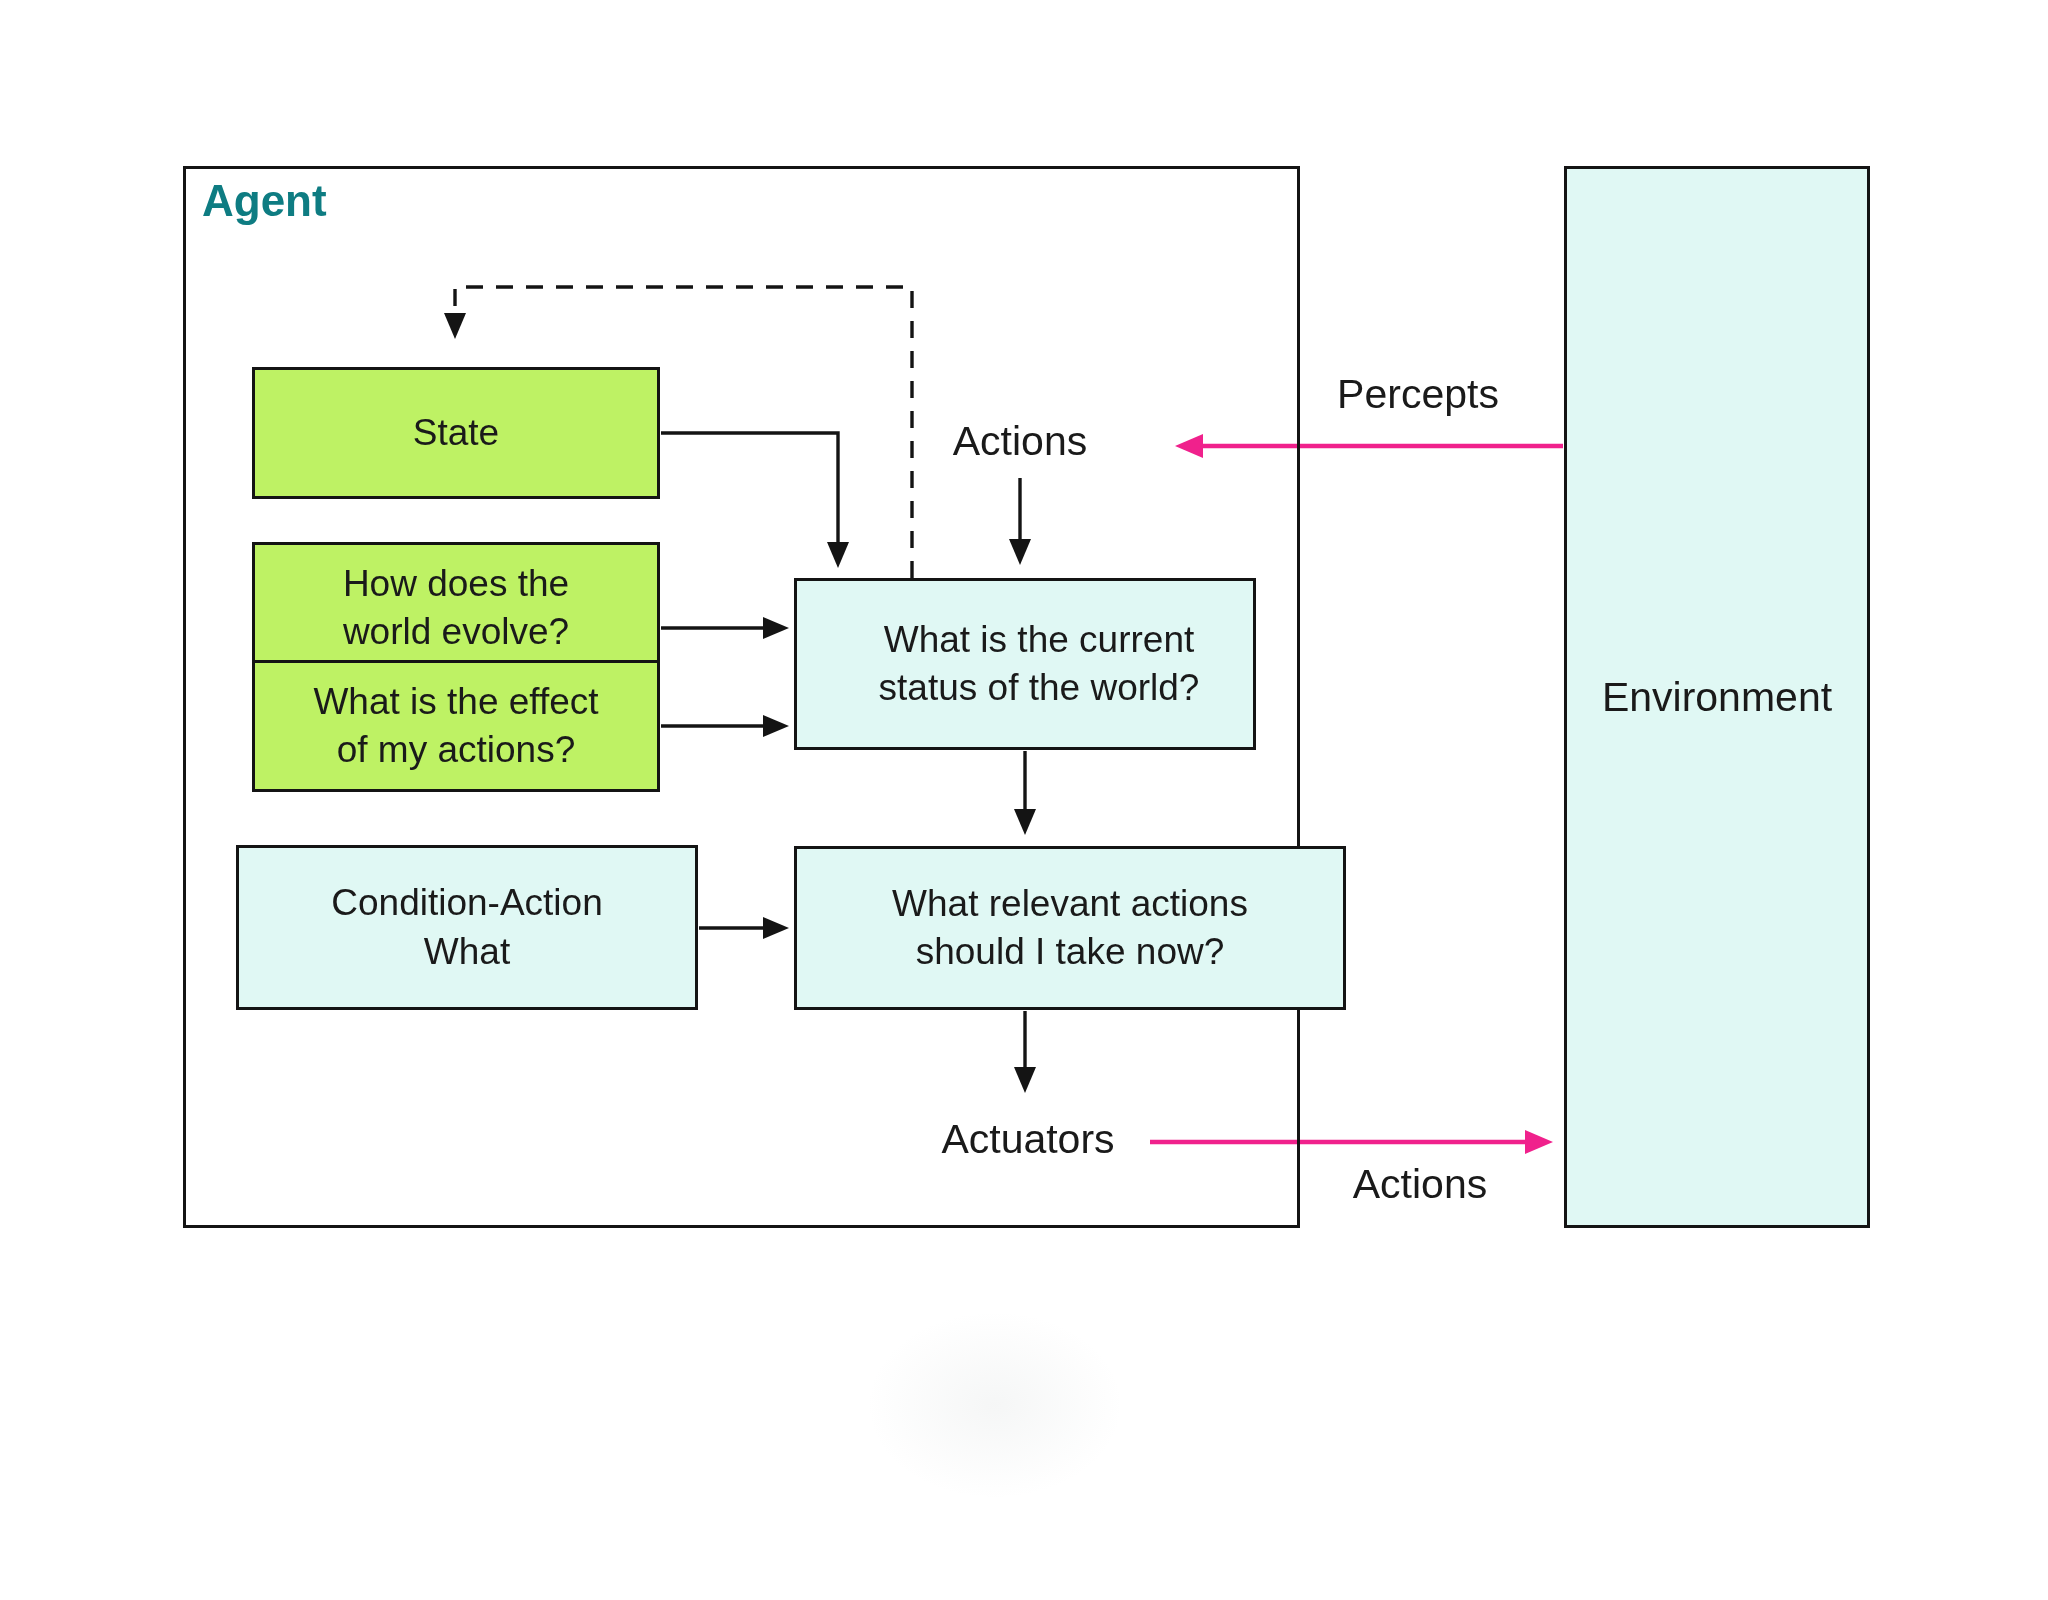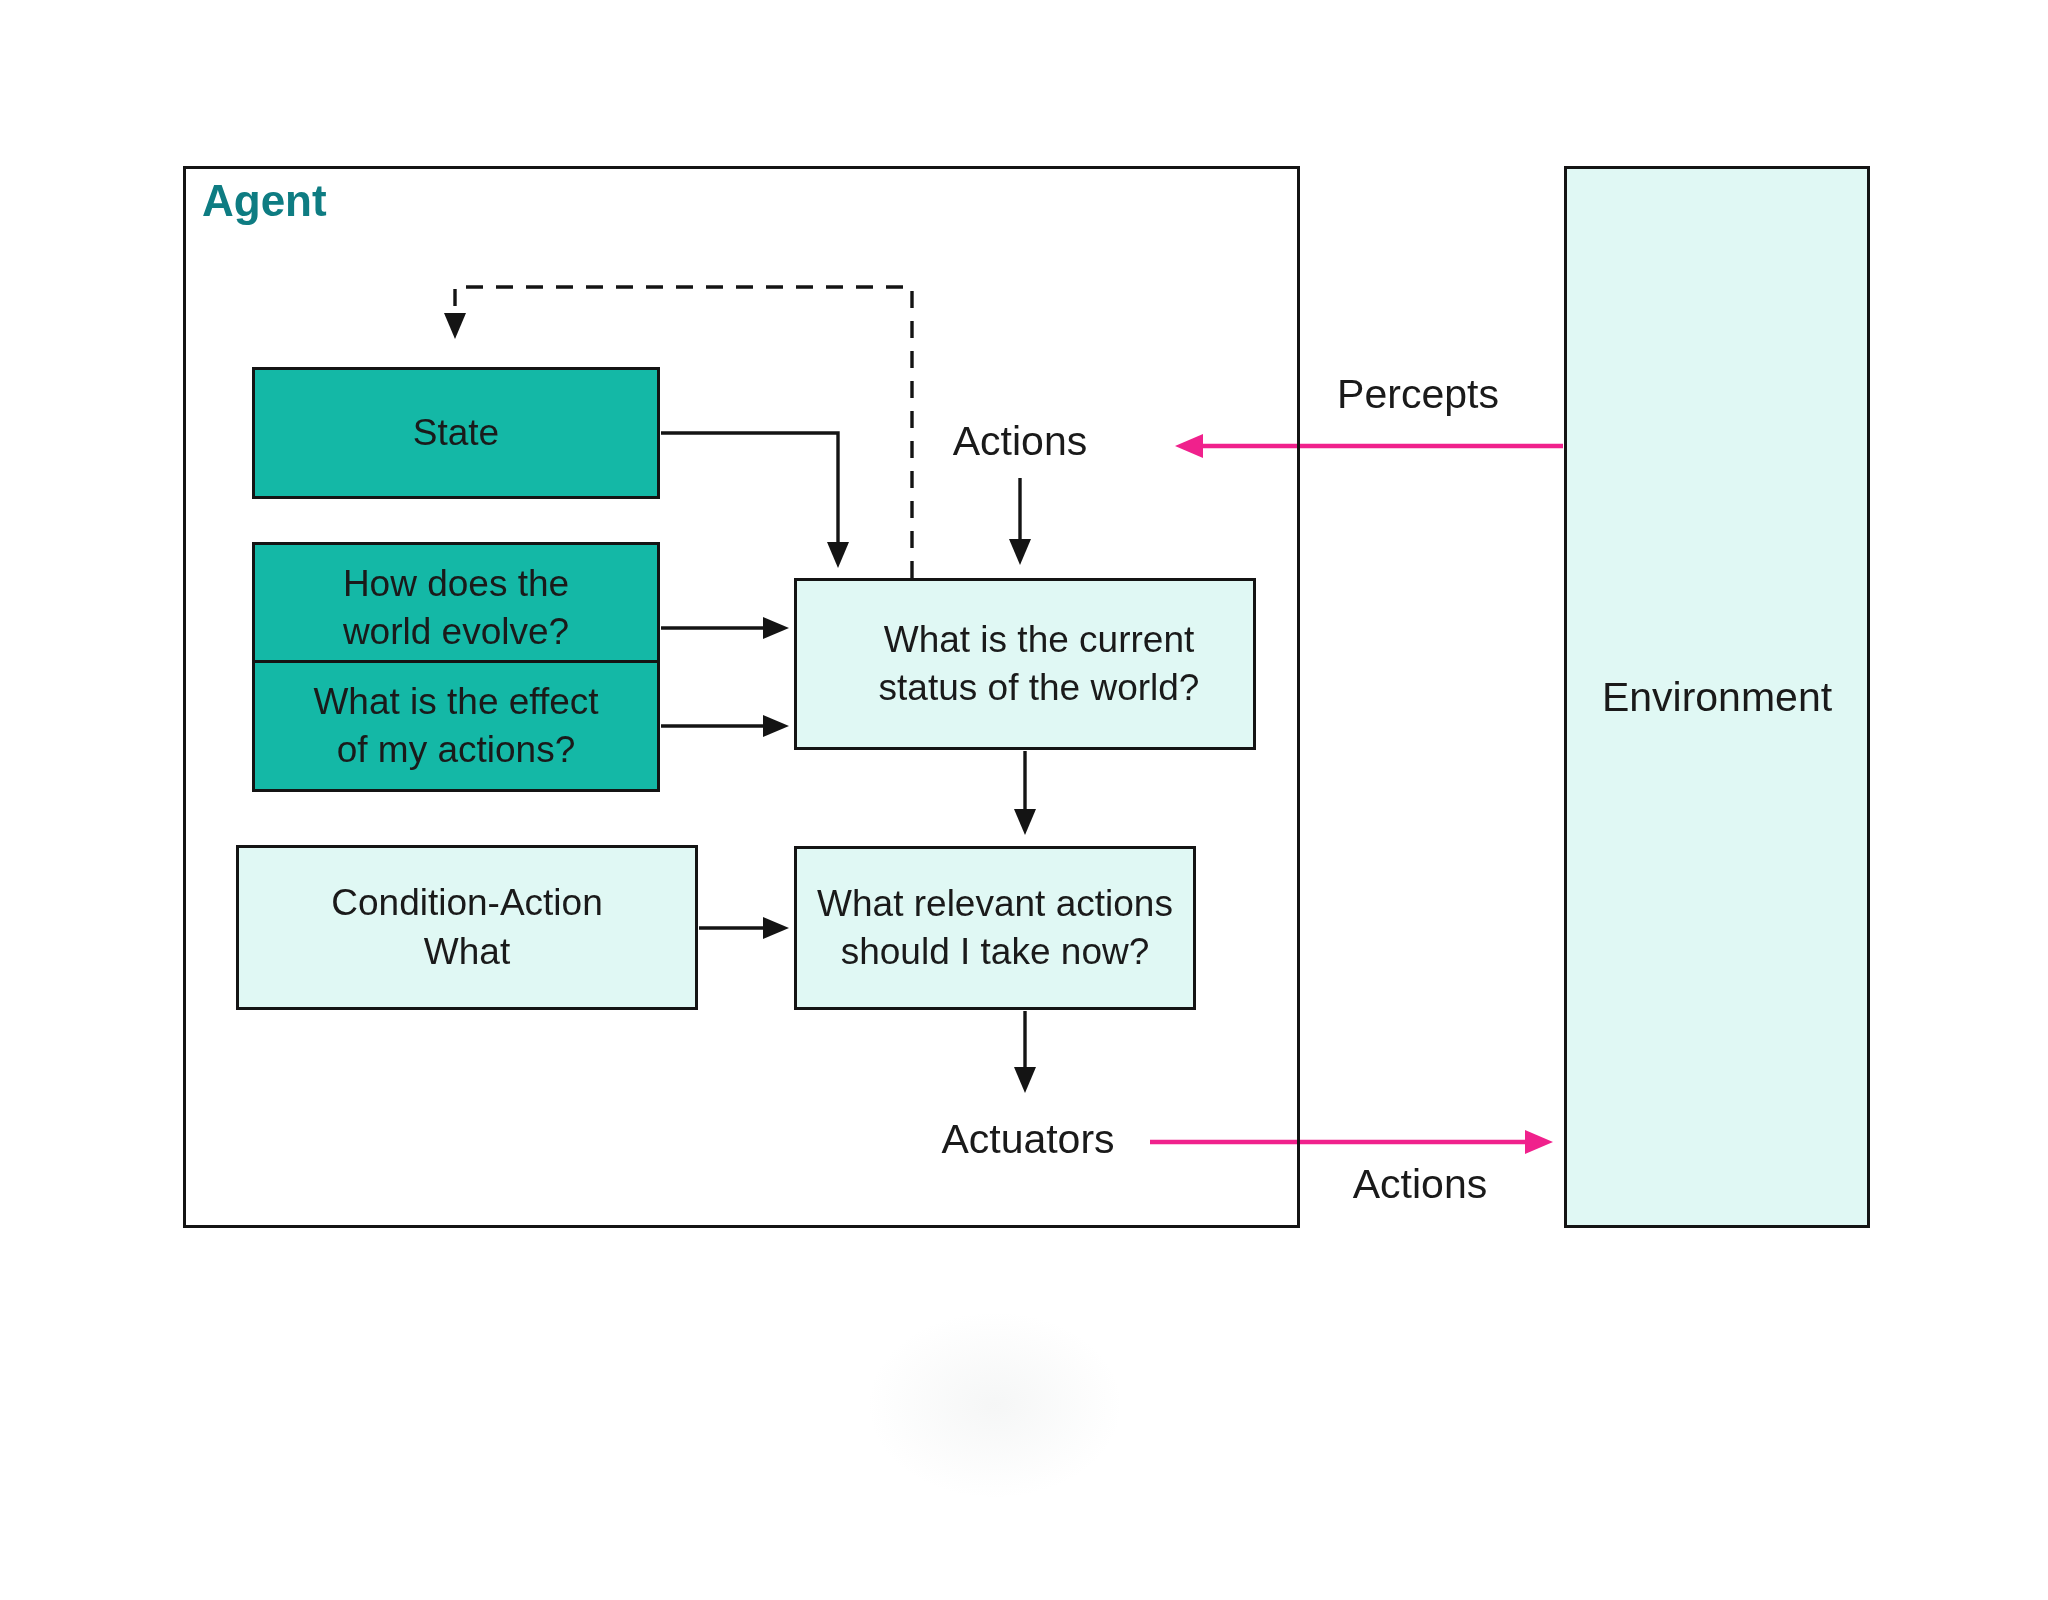--- a/index.html
+++ b/index.html
@@ -21,21 +21,21 @@
   .arrow-layer{position:absolute;left:0;top:0;width:2048px;height:1600px;}
   .edge{stroke:var(--line);stroke-width:3.4;fill:none;}
   .edge.dashed{stroke-dasharray:17 13;}
   .edge.pink{stroke:var(--pink);stroke-width:4.6;}
   .mk-black{fill:var(--line);}
   .mk-pink{fill:var(--pink);}
 
   .box{
     position:absolute;
     border:3px solid var(--line);
-    background:#14b8a6;
+    background:#bef264;
     display:flex;align-items:center;justify-content:center;
     text-align:center;
     font-size:37px;line-height:1.3;
     white-space:pre-line;
     box-sizing:border-box;
   }
   .box.teal{background:var(--fill);}
 
   .agent-frame{
     position:absolute;
@@ -113,21 +113,21 @@
 
   <div class="box" style="left:252px;top:660px;width:408px;height:132px;">What is the effect
 of my actions?</div>
 
   <div class="box teal" style="left:236px;top:845px;width:462px;height:165px;">Condition-Action
 What</div>
 
   <div class="box teal" style="left:794px;top:578px;width:462px;height:172px;padding-left:28px;">What is the current
 status of the world?</div>
 
-  <div class="box teal" style="left:794px;top:846px;width:402px;height:164px;">What relevant actions
+  <div class="box teal" style="left:794px;top:846px;width:552px;height:164px;">What relevant actions
 should I take now?</div>
 
   <div class="float-label" style="left:900px;top:418px;">Actions</div>
 
   <div class="float-label" style="left:908px;top:1116px;">Actuators</div>
 
   <div class="float-label" style="left:1298px;top:371px;">Percepts</div>
 
   <div class="float-label" style="left:1300px;top:1161px;">Actions</div>
 

